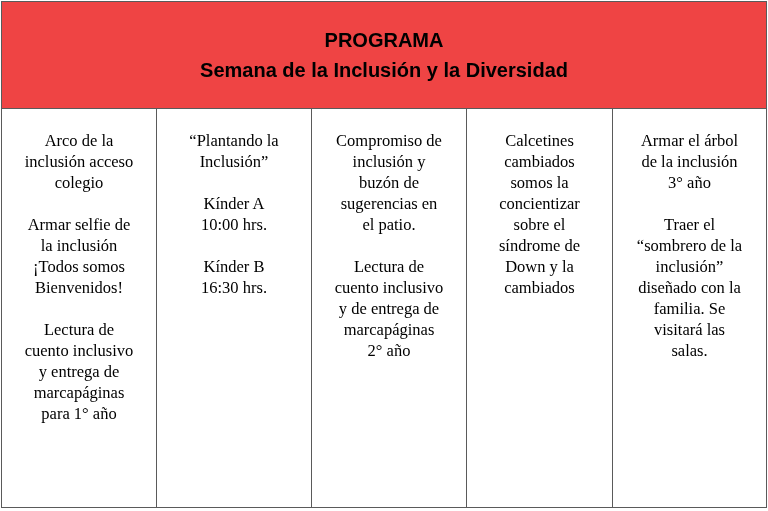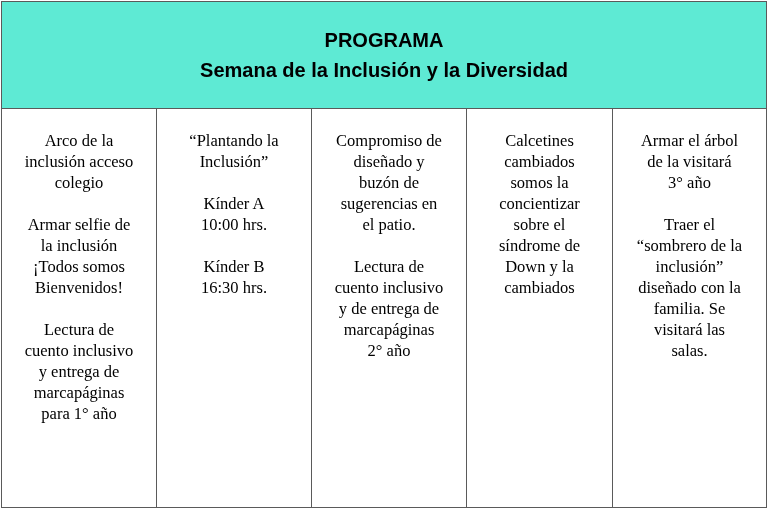--- a/index.html
+++ b/index.html
@@ -10,21 +10,21 @@
     width: 765px; height: 507px;
     border-collapse: collapse; table-layout: fixed;
   }
   table.program td, table.program th {
     border: 1.5px solid #5a5a5a;
     padding: 0;
     text-align: center;
     color: #000000;
   }
   .title-cell {
-    background: #5eead4;
+    background: #ef4444;
     height: 106px;
     font-weight: bold;
     font-size: 20px;
     line-height: 30px;
   }
   .title-cell div { margin: 0; }
   .day-head {
     background: #c8daf6;
     height: 56px;
     font-weight: bold;
@@ -90,21 +90,21 @@
               <span class="line">10:00 hrs.</span>
             </div>
             <div class="para">
               <span class="line">Kínder B</span>
               <span class="line">16:30 hrs.</span>
             </div>
           </td>
       <td class="day-body">
             <div class="para">
               <span class="line">Compromiso de</span>
-              <span class="line">diseñado y</span>
+              <span class="line">inclusión y</span>
               <span class="line">buzón de</span>
               <span class="line">sugerencias en</span>
               <span class="line">el patio.</span>
             </div>
             <div class="para">
               <span class="line">Lectura de</span>
               <span class="line">cuento inclusivo</span>
               <span class="line">y de entrega de</span>
               <span class="line">marcapáginas</span>
               <span class="line">2° año</span>
@@ -118,21 +118,21 @@
               <span class="line">concientizar</span>
               <span class="line">sobre el</span>
               <span class="line">síndrome de</span>
               <span class="line">Down y la</span>
               <span class="line">cambiados</span>
             </div>
           </td>
       <td class="day-body">
             <div class="para">
               <span class="line">Armar el árbol</span>
-              <span class="line">de la visitará</span>
+              <span class="line">de la inclusión</span>
               <span class="line">3° año</span>
             </div>
             <div class="para">
               <span class="line">Traer el</span>
               <span class="line">“sombrero de la</span>
               <span class="line">inclusión”</span>
               <span class="line">diseñado con la</span>
               <span class="line">familia. Se</span>
               <span class="line">visitará las</span>
               <span class="line">salas.</span>

